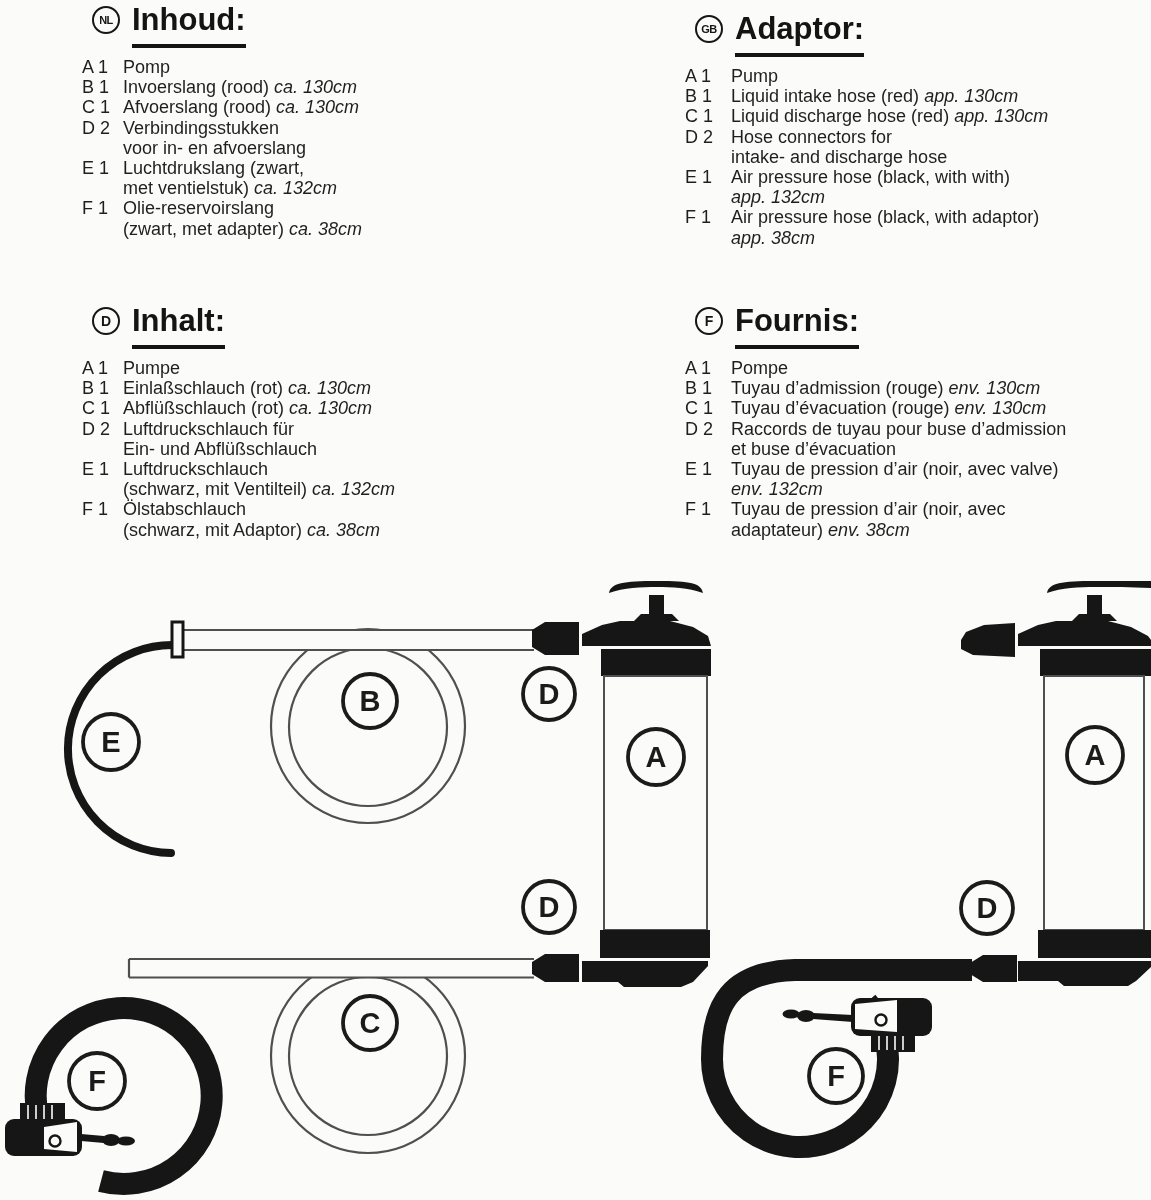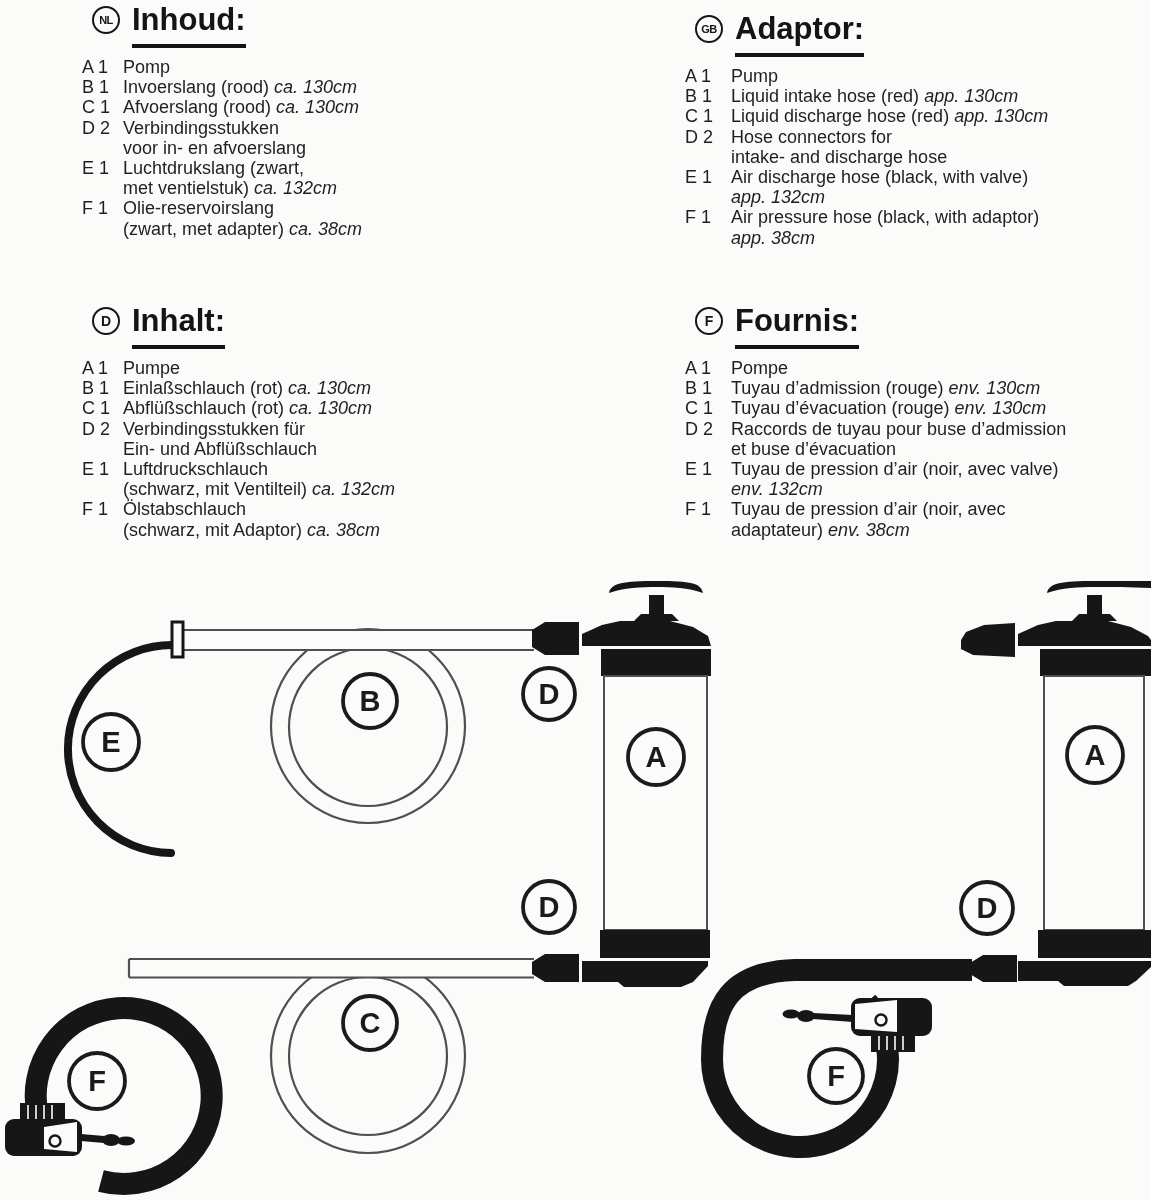--- a/index.html
+++ b/index.html
@@ -108,21 +108,21 @@
       <div class="row">
         <span class="key">D 2</span>
         <span class="txt"><span>Hose connectors for</span></span>
       </div>
       <div class="row">
         <span class="key"></span>
         <span class="txt"><span>intake- and discharge hose</span></span>
       </div>
       <div class="row">
         <span class="key">E 1</span>
-        <span class="txt"><span>Air discharge hose (black, with valve)</span></span>
+        <span class="txt"><span>Air pressure hose (black, with with)</span></span>
       </div>
       <div class="row">
         <span class="key"></span>
         <span class="txt"><span class="it">app. 132cm</span></span>
       </div>
       <div class="row">
         <span class="key">F 1</span>
         <span class="txt"><span>Air pressure hose (black, with adaptor)</span></span>
       </div>
       <div class="row">
@@ -145,21 +145,21 @@
       <div class="row">
         <span class="key">B 1</span>
         <span class="txt"><span>Einlaßschlauch (rot) </span><span class="it">ca. 130cm</span></span>
       </div>
       <div class="row">
         <span class="key">C 1</span>
         <span class="txt"><span>Abflüßschlauch (rot) </span><span class="it">ca. 130cm</span></span>
       </div>
       <div class="row">
         <span class="key">D 2</span>
-        <span class="txt"><span>Verbindingsstukken für</span></span>
+        <span class="txt"><span>Luftdruckschlauch für</span></span>
       </div>
       <div class="row">
         <span class="key"></span>
         <span class="txt"><span>Ein- und Abflüßschlauch</span></span>
       </div>
       <div class="row">
         <span class="key">E 1</span>
         <span class="txt"><span>Luftdruckschlauch</span></span>
       </div>
       <div class="row">

